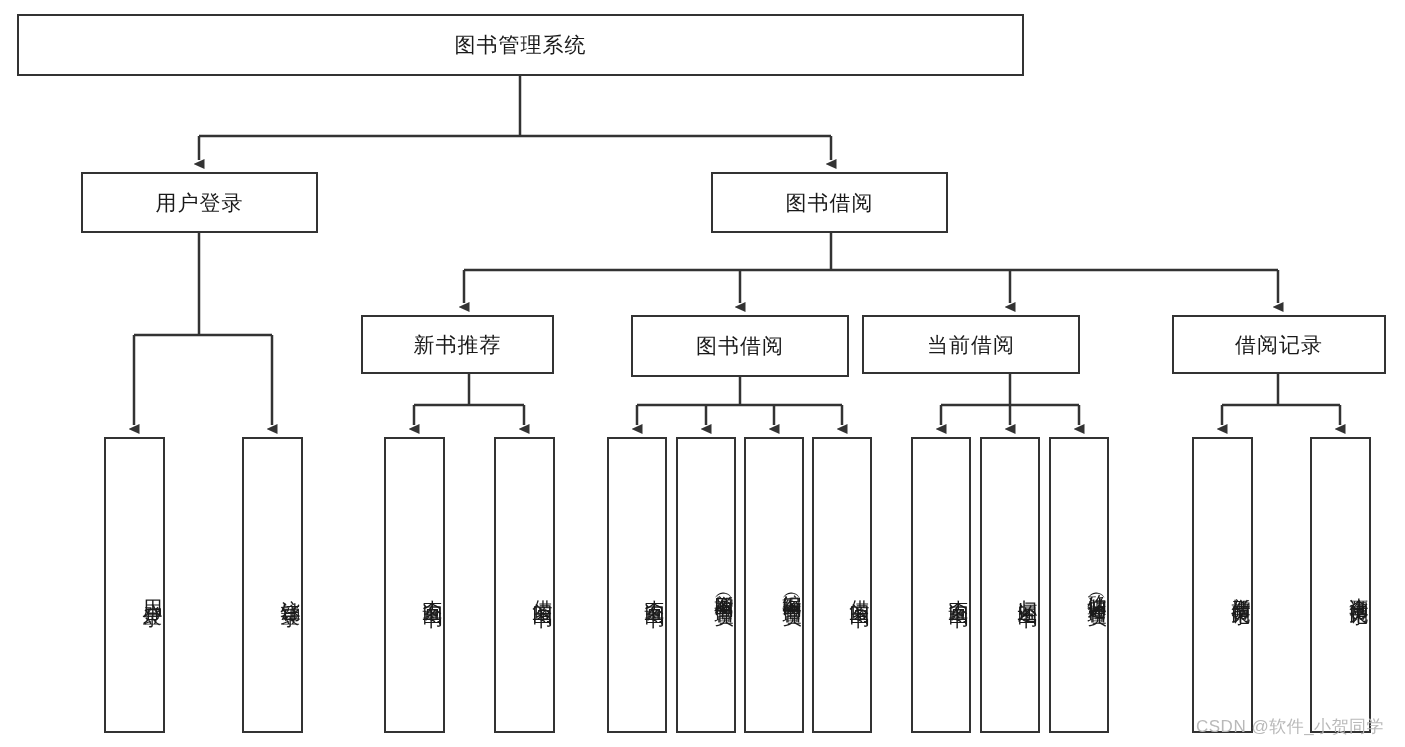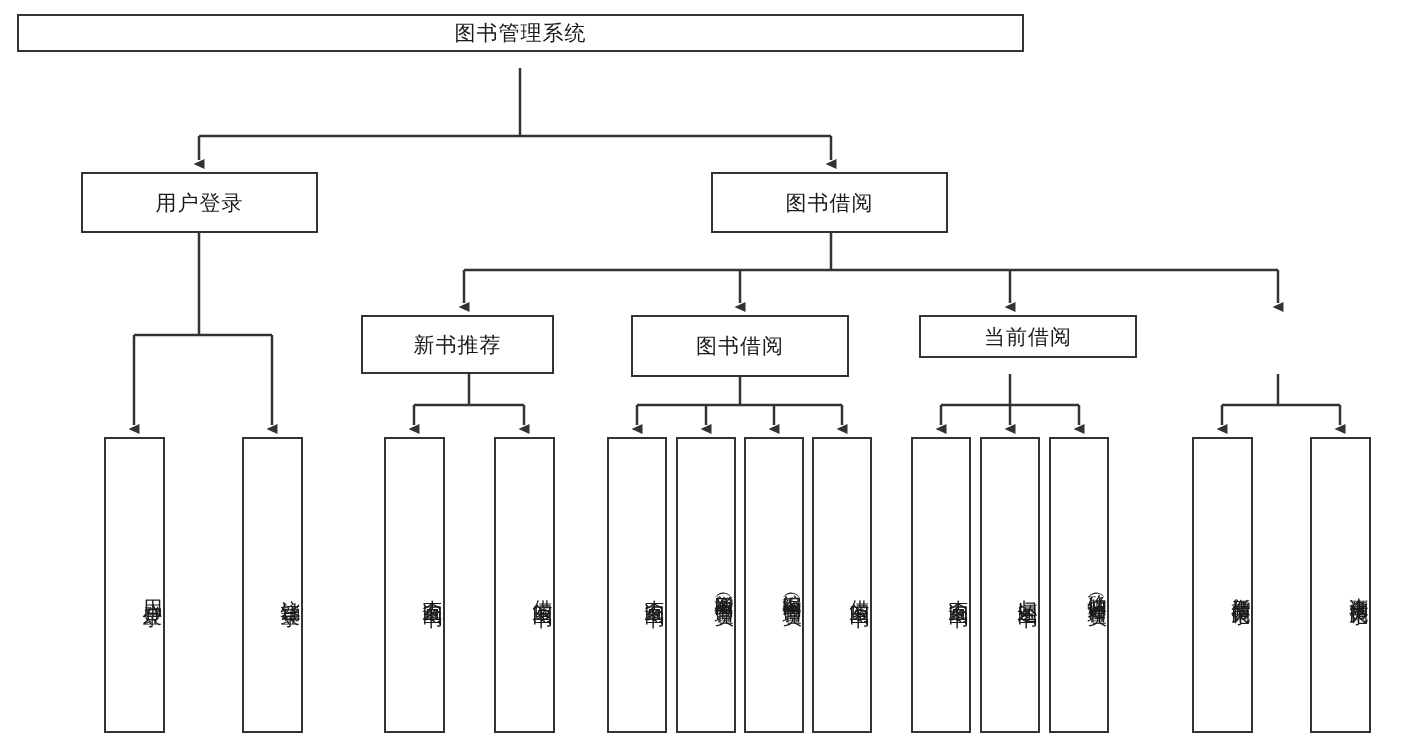--- a/index.html
+++ b/index.html
@@ -110,39 +110,42 @@
       <path d="M1010,405 L1010,425" marker-end="url(#arrow)"></path>
       <path d="M1079,405 L1079,425" marker-end="url(#arrow)"></path>
 
       <path d="M1278,374 L1278,405"></path>
       <path d="M1222,405 L1340,405"></path>
       <path d="M1222,405 L1222,425" marker-end="url(#arrow)"></path>
       <path d="M1340,405 L1340,425" marker-end="url(#arrow)"></path>
     </g>
   </svg>
 
-  <div class="node horiz" style="left:17px; top:14px; width:1007px; height:38px;">
+  <div class="node horiz" style="left:17px; top:14px; width:1007px; height:62px;">
     <span>图书管理系统</span>
   </div>
 
   <div class="node horiz" style="left:81px; top:172px; width:237px; height:61px;">
     <span>用户登录</span>
   </div>
   <div class="node horiz" style="left:711px; top:172px; width:237px; height:61px;">
     <span>图书借阅</span>
   </div>
 
   <div class="node horiz" style="left:361px; top:315px; width:193px; height:59px;">
     <span>新书推荐</span>
   </div>
   <div class="node horiz" style="left:631px; top:315px; width:218px; height:62px;">
     <span>图书借阅</span>
   </div>
-  <div class="node horiz" style="left:919px; top:315px; width:218px; height:43px;">
+  <div class="node horiz" style="left:862px; top:315px; width:218px; height:59px;">
     <span>当前借阅</span>
+  </div>
+  <div class="node horiz" style="left:1172px; top:315px; width:214px; height:59px;">
+    <span>借阅记录</span>
   </div>
 
   <div class="node vert" style="left:104px; top:437px; width:61px; height:296px;">
     <span>用户登录</span>
   </div>
   <div class="node vert" style="left:242px; top:437px; width:61px; height:296px;">
     <span>注销登录</span>
   </div>
 
   <div class="node vert" style="left:384px; top:437px; width:61px; height:296px;">
@@ -175,14 +178,15 @@
     <span>确认归还（管理员）</span>
   </div>
 
   <div class="node vert tall" style="left:1192px; top:437px; width:61px; height:296px;">
     <span>新增借阅记录</span>
   </div>
   <div class="node vert tall" style="left:1310px; top:437px; width:61px; height:296px;">
     <span>查询借阅记录</span>
   </div>
 
+  <div class="watermark" style="left:1196px; top:715px;">CSDN @软件_小贺同学</div>
 
 </div>
 
 </body></html>

